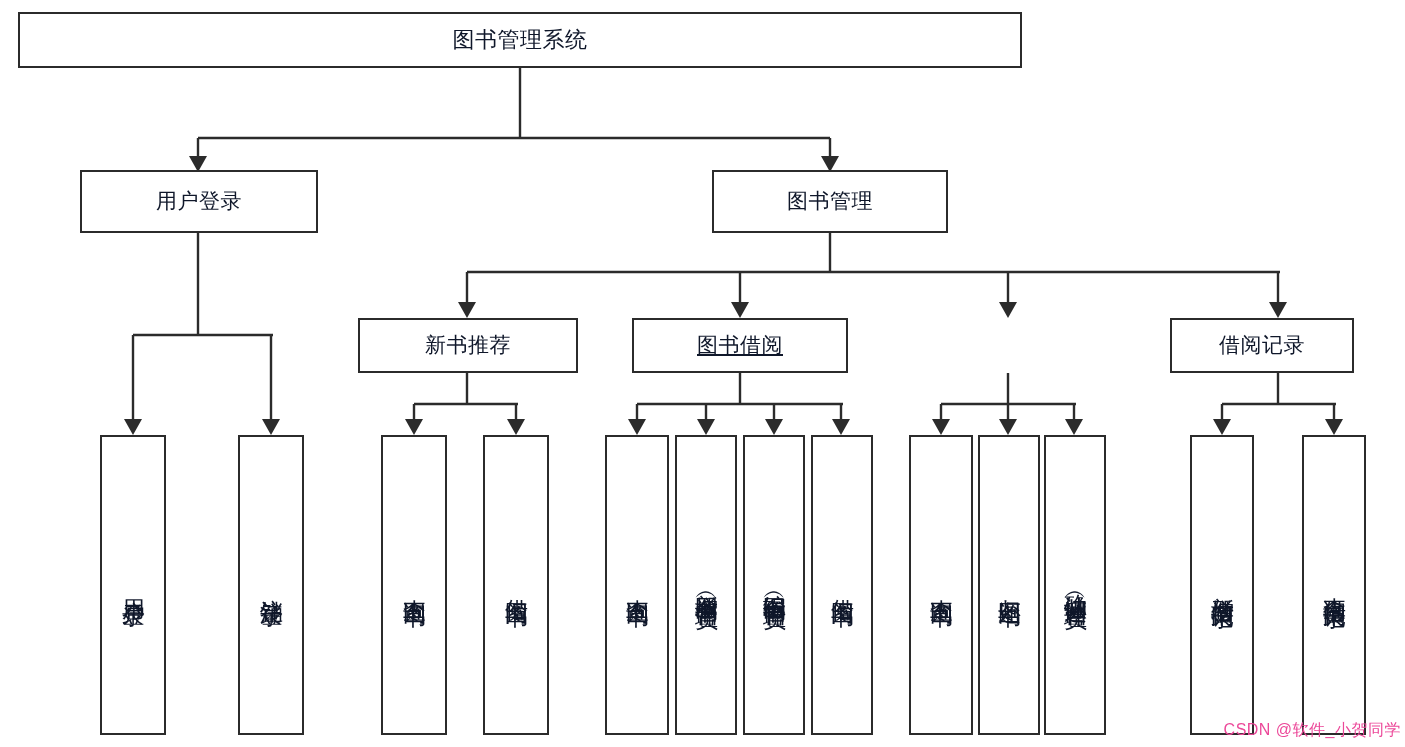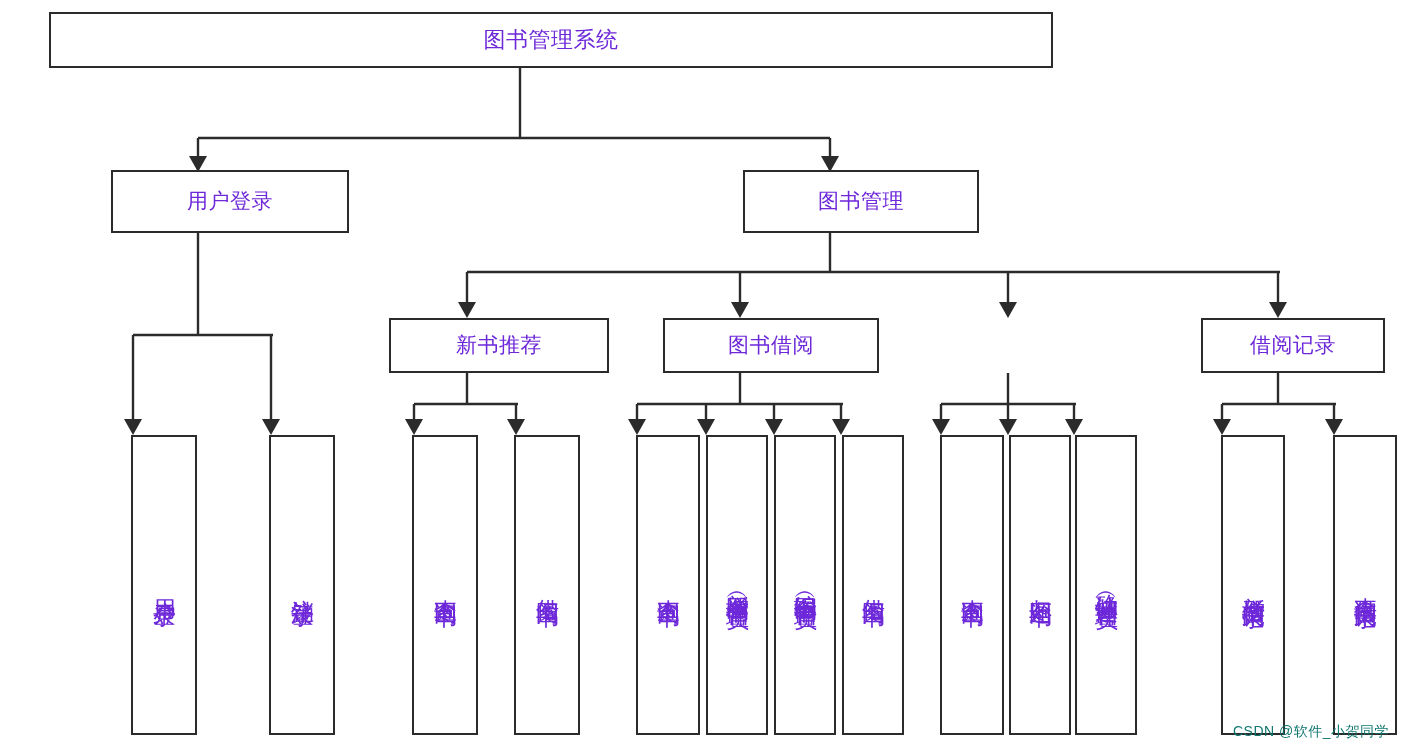--- a/index.html
+++ b/index.html
@@ -15,22 +15,21 @@
     position:absolute;left:0;top:0;width:1405px;height:747px;
   }
   .node{
     position:absolute;
     box-sizing:border-box;
     background:#ffffff;
     border:2px solid #2b2b2b;
     display:flex;
     align-items:center;
     justify-content:center;
-    color:#6d28d9;
-    margin-left:31px;
+    color:#0f172a;
   }
   .node .lbl{
     display:block;
     text-align:center;
     line-height:1.18;
     white-space:nowrap;
   }
   
   .node.horiz .lbl{
     font-size:21px;
@@ -46,24 +45,24 @@
     writing-mode:vertical-rl;
     text-orientation:upright;
     font-size:23px;
     line-height:1.12;
     letter-spacing:2px;
     white-space:nowrap;
     max-height:100%;
   }
   .wm{
     position:absolute;
-    right:16px;
+    right:4px;
     bottom:6px;
-    font-size:14px;
-    color:#0f766e;
+    font-size:16px;
+    color:#ec4899;
     letter-spacing:0.5px;
     white-space:nowrap;
     pointer-events:none;
   }
   svg.links{
     position:absolute;left:0;top:0;width:1405px;height:747px;
     pointer-events:none;
   }
   svg.links path, svg.links line{
     stroke:#2b2b2b;stroke-width:2.4;fill:none;
@@ -148,21 +147,21 @@
   <div class="node horiz" style="left:80px;top:170px;width:238px;height:63px;">
     <span class="lbl">用户登录</span>
   </div>
   <div class="node horiz" style="left:712px;top:170px;width:236px;height:63px;">
     <span class="lbl">图书管理</span>
   </div>
 
   <div class="node horiz" style="left:358px;top:318px;width:220px;height:55px;">
     <span class="lbl">新书推荐</span>
   </div>
-  <div class="node horiz" style="left:632px;top:318px;width:216px;height:55px;">
+  <div class="node horiz" style="left:632px;top:318px;width:216px;height:55px;text-decoration:underline;">
     <span class="lbl">图书借阅</span>
   </div>
   <div class="node horiz" style="left:1170px;top:318px;width:184px;height:55px;">
     <span class="lbl">借阅记录</span>
   </div>
 
   <div class="node vert" style="left:100px;top:435px;width:66px;height:300px;">
     <span class="lbl">用户登录</span>
   </div>
   <div class="node vert" style="left:238px;top:435px;width:66px;height:300px;">

